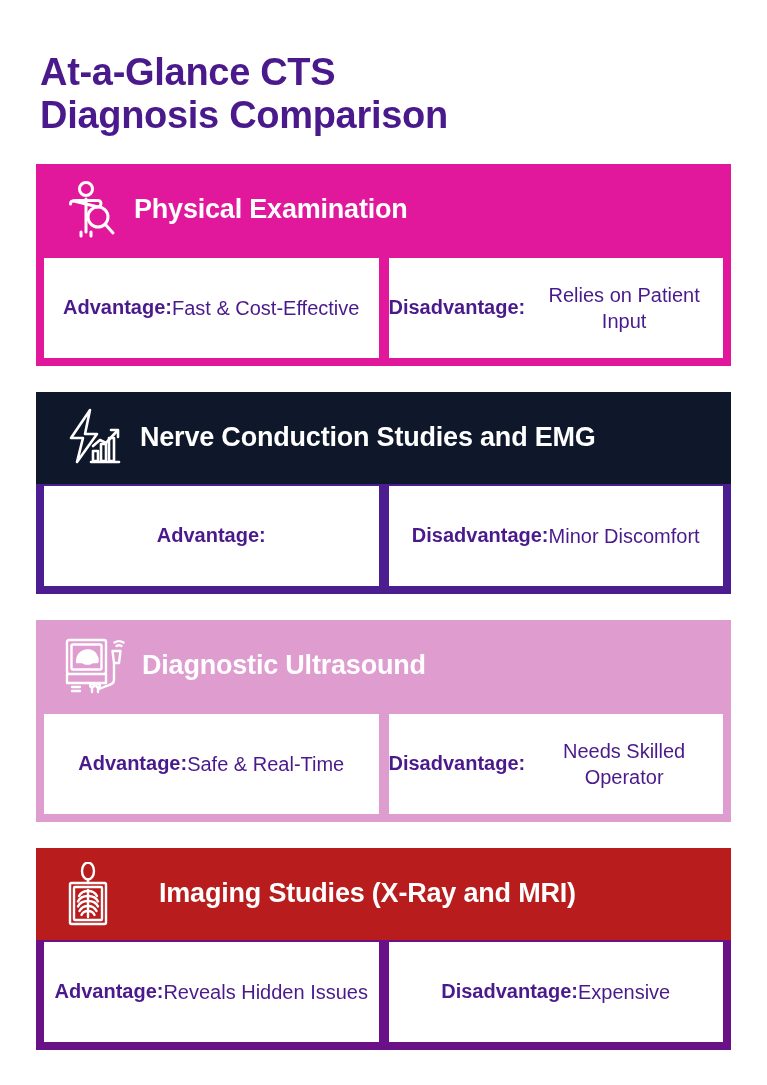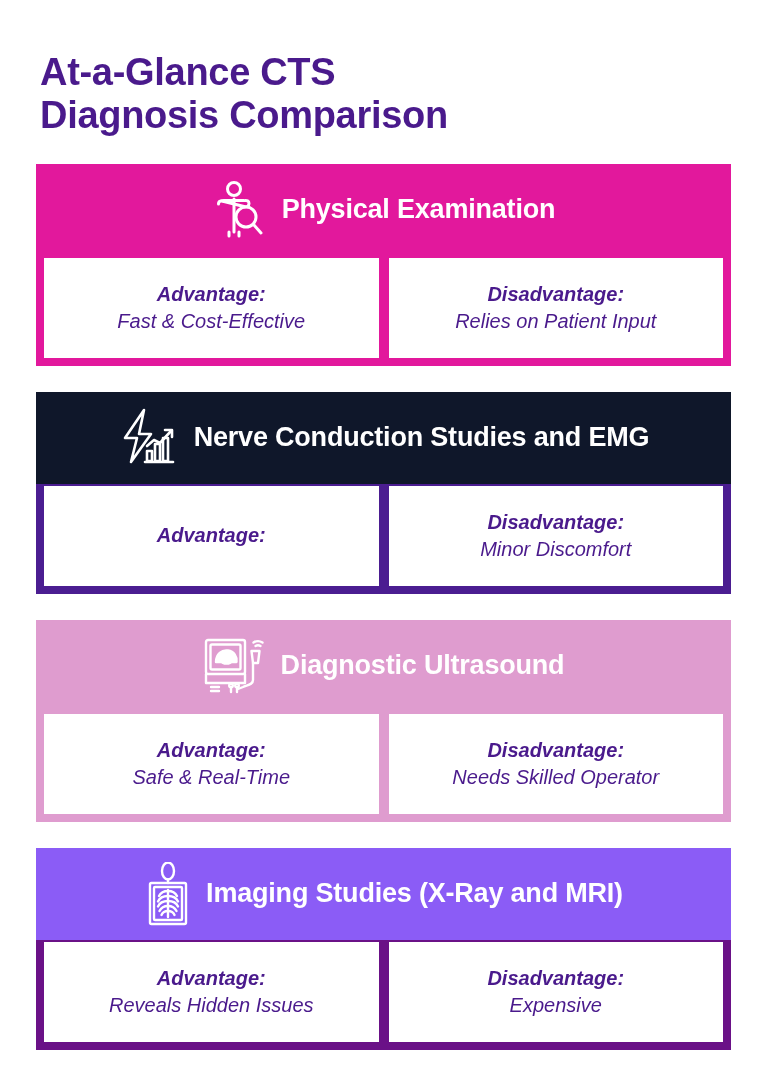--- a/index.html
+++ b/index.html
@@ -48,21 +48,21 @@
     margin-bottom: 26px;
   }
 
   .card:last-child {
     margin-bottom: 0;
   }
 
   .card-header {
     display: flex;
     align-items: center;
-    justify-content: center;
+    justify-content: flex-start;
     height: 92px;
     box-sizing: border-box;
     padding: 0 28px;
   }
 
   .card-header-icon {
     flex: 0 0 auto;
     display: block;
     margin-right: 14px;
     line-height: 0;
@@ -82,25 +82,24 @@
     box-sizing: border-box;
     gap: 6px;
   }
 
   .card-cell {
     flex: 1 1 50%;
     background: #ffffff;
     box-sizing: border-box;
     height: 104px;
     display: flex;
-    flex-direction: column;
+    flex-direction: row;
     align-items: center;
     justify-content: center;
     text-align: center;
-    font-style: italic;
   }
 
   .cell-label {
     color: #4a1a8c;
     font-size: 20px;
     font-weight: bold;
     line-height: 1.25;
   }
 
   .cell-value {
@@ -120,21 +119,21 @@
   .theme-purple .card-header { background: #0f172a; }
   .theme-purple .card-body   { background: #4b1d91; }
   .theme-purple .card-cell   { border: 2px solid #4b1d91; }
 
   
   .theme-pink .card-header { background: #df9ccf; }
   .theme-pink .card-body   { background: #df9ccf; }
   .theme-pink .card-cell   { border: 2px solid #df9ccf; }
 
   
-  .theme-violet .card-header { background: #8b5cf6; }
+  .theme-violet .card-header { background: #b91c1c; gap: 33px; }
   .theme-violet .card-body   { background: #6a1187; }
   .theme-violet .card-cell   { border: 2px solid #6a1187; }
 </style>
 </head>
 <body>
 
 <div class="page">
 
   <h1 class="page-title">At-a-Glance CTS
 Diagnosis Comparison</h1>

